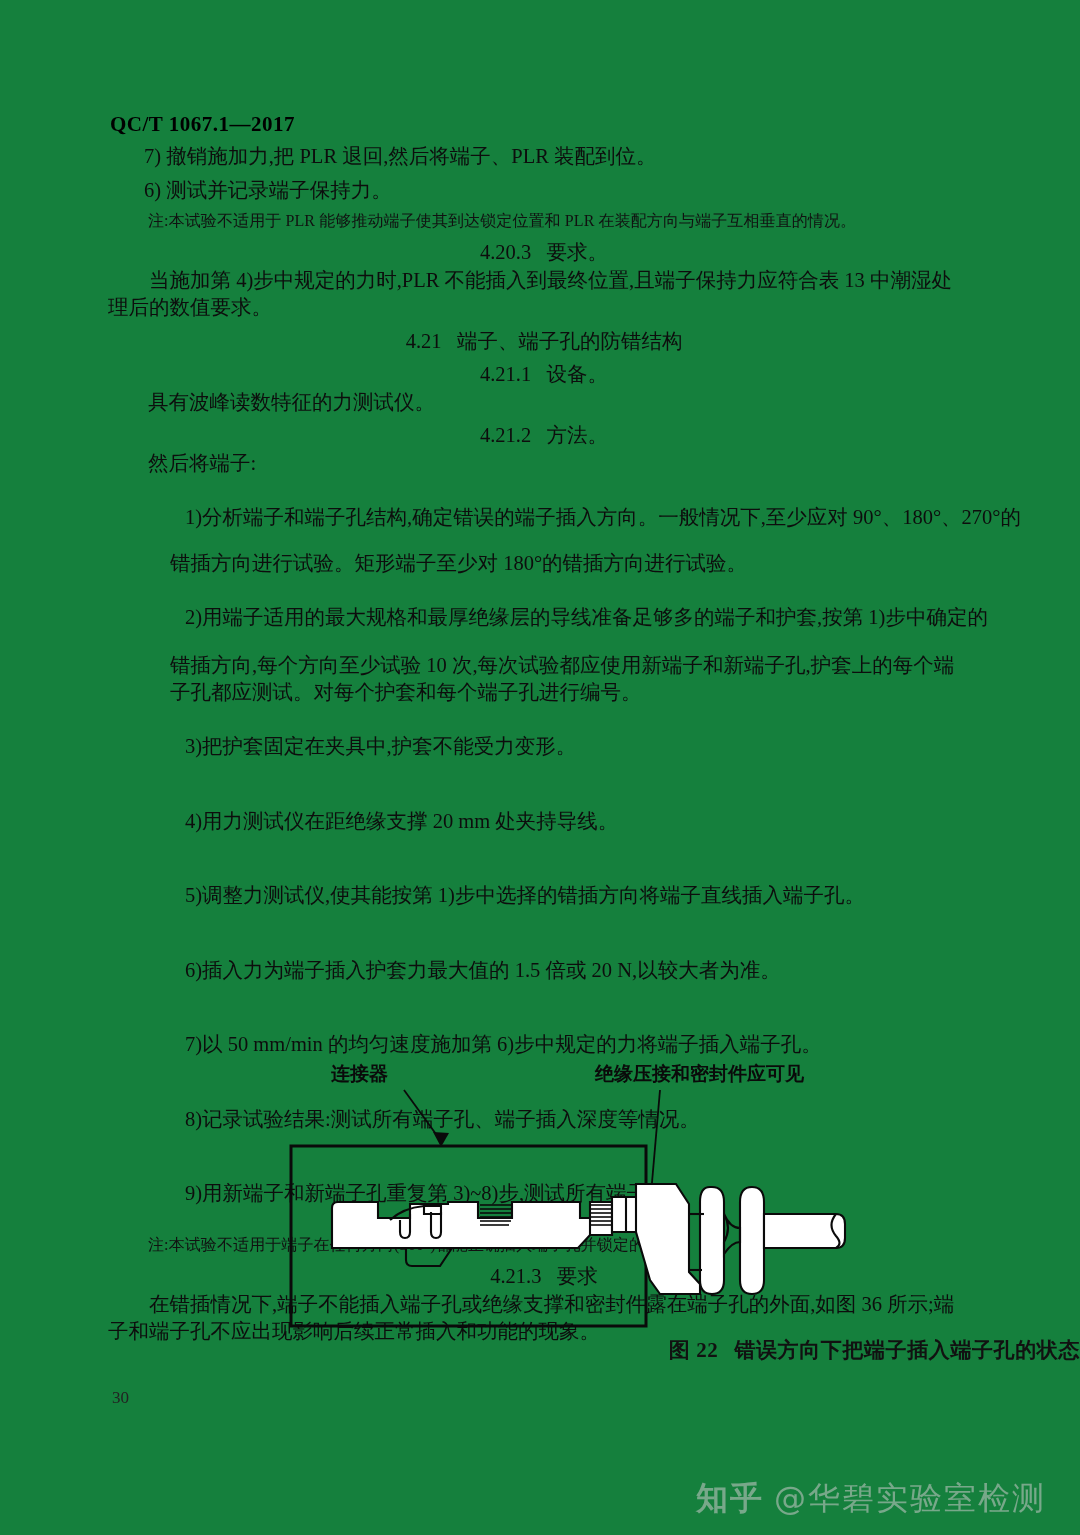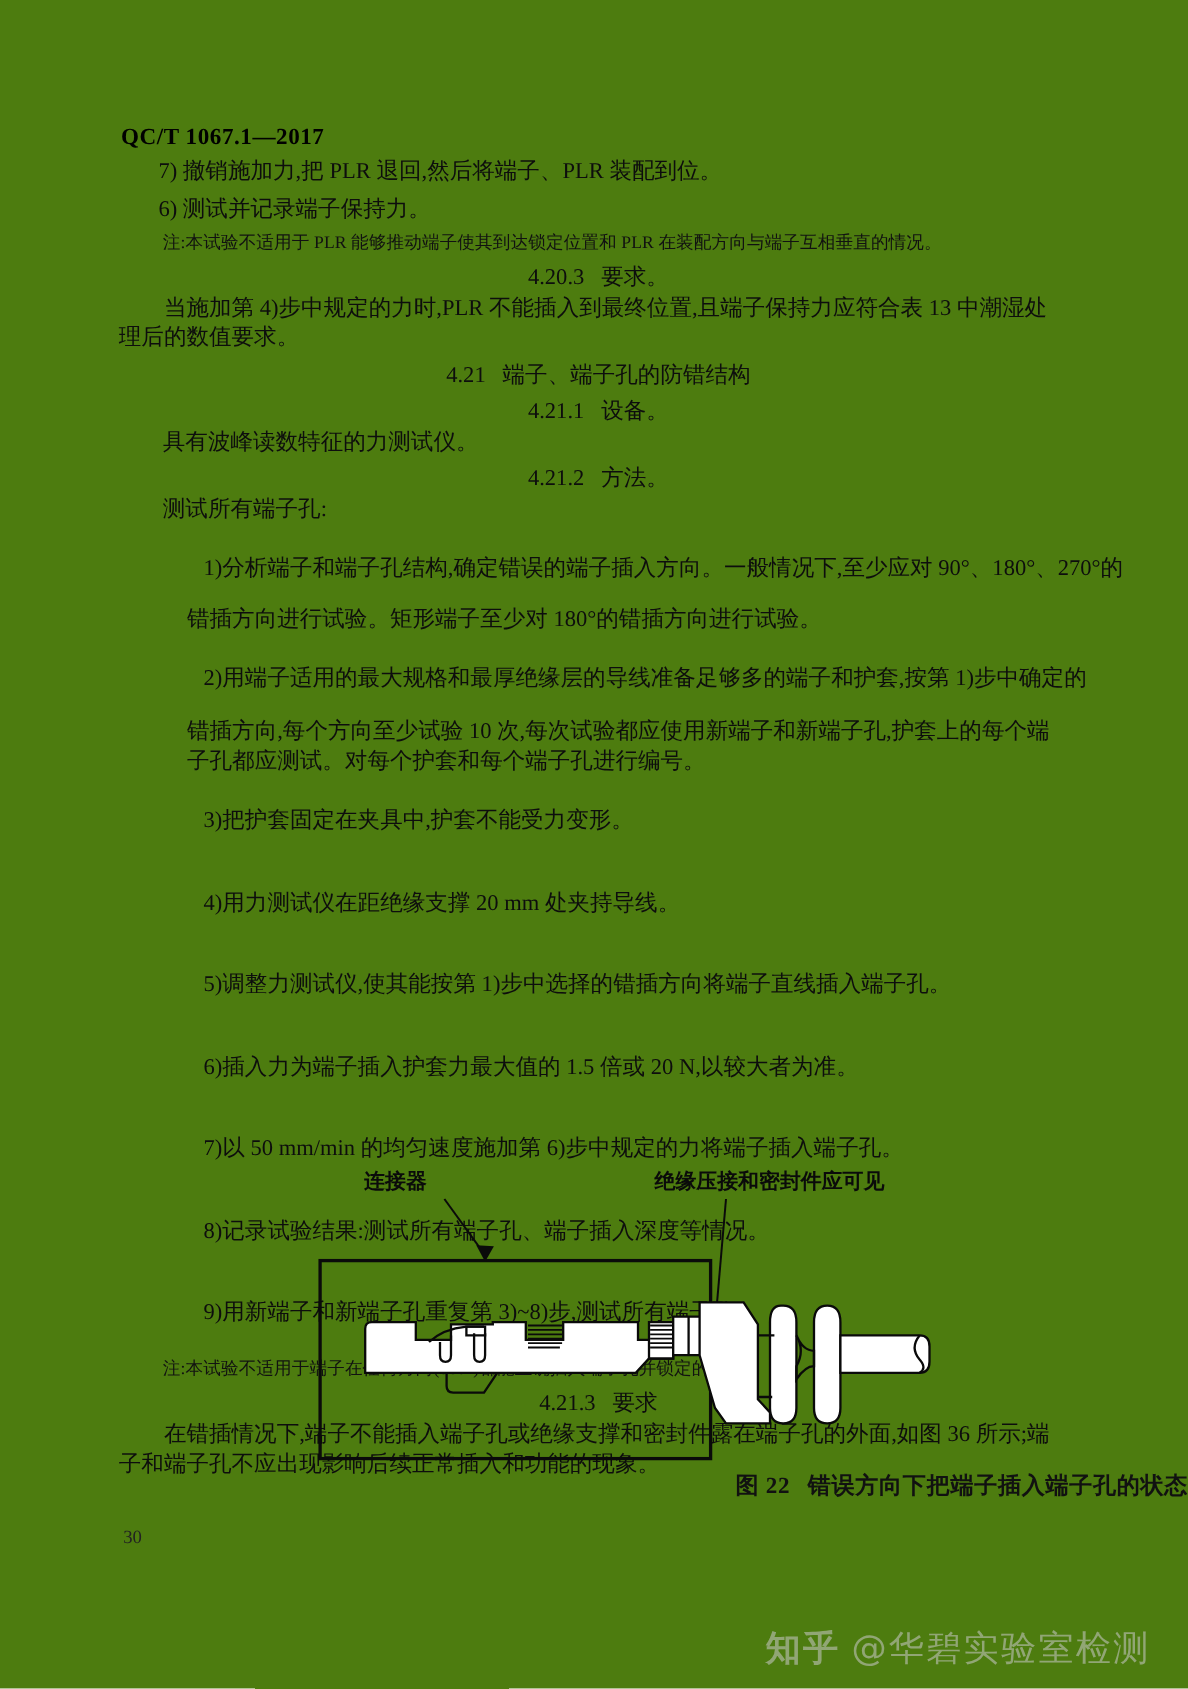--- a/index.html
+++ b/index.html
@@ -14,21 +14,21 @@
     font-family: "Liberation Serif", "DejaVu Serif", serif;
     color: #111111;
     overflow: hidden;
   }
 
   .page {
     position: absolute;
     left: 0; top: 0;
     width: 1080px;
     height: 1535px;
-    background: #4d7c0f;
+    background: #15803d;
   }
 
   
   .std-header {
     position: absolute;
     left: 110px;
     top: 112px;
     font-family: "Liberation Serif", serif;
     font-weight: bold;
     font-size: 21px;
@@ -151,21 +151,21 @@
     <div class="line note row">注:本试验不适用于 PLR 能够推动端子使其到达锁定位置和 PLR 在装配方向与端子互相垂直的情况。</div>
 
     <div class="line sec-head row-tight">4.20.3   要求。</div>
     <div class="line row-tight" style="padding-left:41px">当施加第 4)步中规定的力时,PLR 不能插入到最终位置,且端子保持力应符合表 13 中潮湿处</div>
     <div class="line row">理后的数值要求。</div>
 
     <div class="line sec-head row">4.21   端子、端子孔的防错结构</div>
     <div class="line sec-head row-tight">4.21.1   设备。</div>
     <div class="line row indent1">具有波峰读数特征的力测试仪。</div>
     <div class="line sec-head row-tight">4.21.2   方法。</div>
-    <div class="line row indent1">测试所有端子孔:</div>
+    <div class="line row indent1">然后将端子:</div>
 
     <div>
       <div class="line row" style="padding-left:36px">
         <span>1)</span><span>分析端子和端子孔结构,确定错误的端子插入方向。一般情况下,至少应对 90°、180°、270°的</span>
       </div>
       <div class="line row" style="padding-left:62px;margin-top:-8px">错插方向进行试验。矩形端子至少对 180°的错插方向进行试验。</div>
 
       <div class="line row-tight" style="padding-left:36px">
         <span>2)</span><span>用端子适用的最大规格和最厚绝缘层的导线准备足够多的端子和护套,按第 1)步中确定的</span>
       </div>

